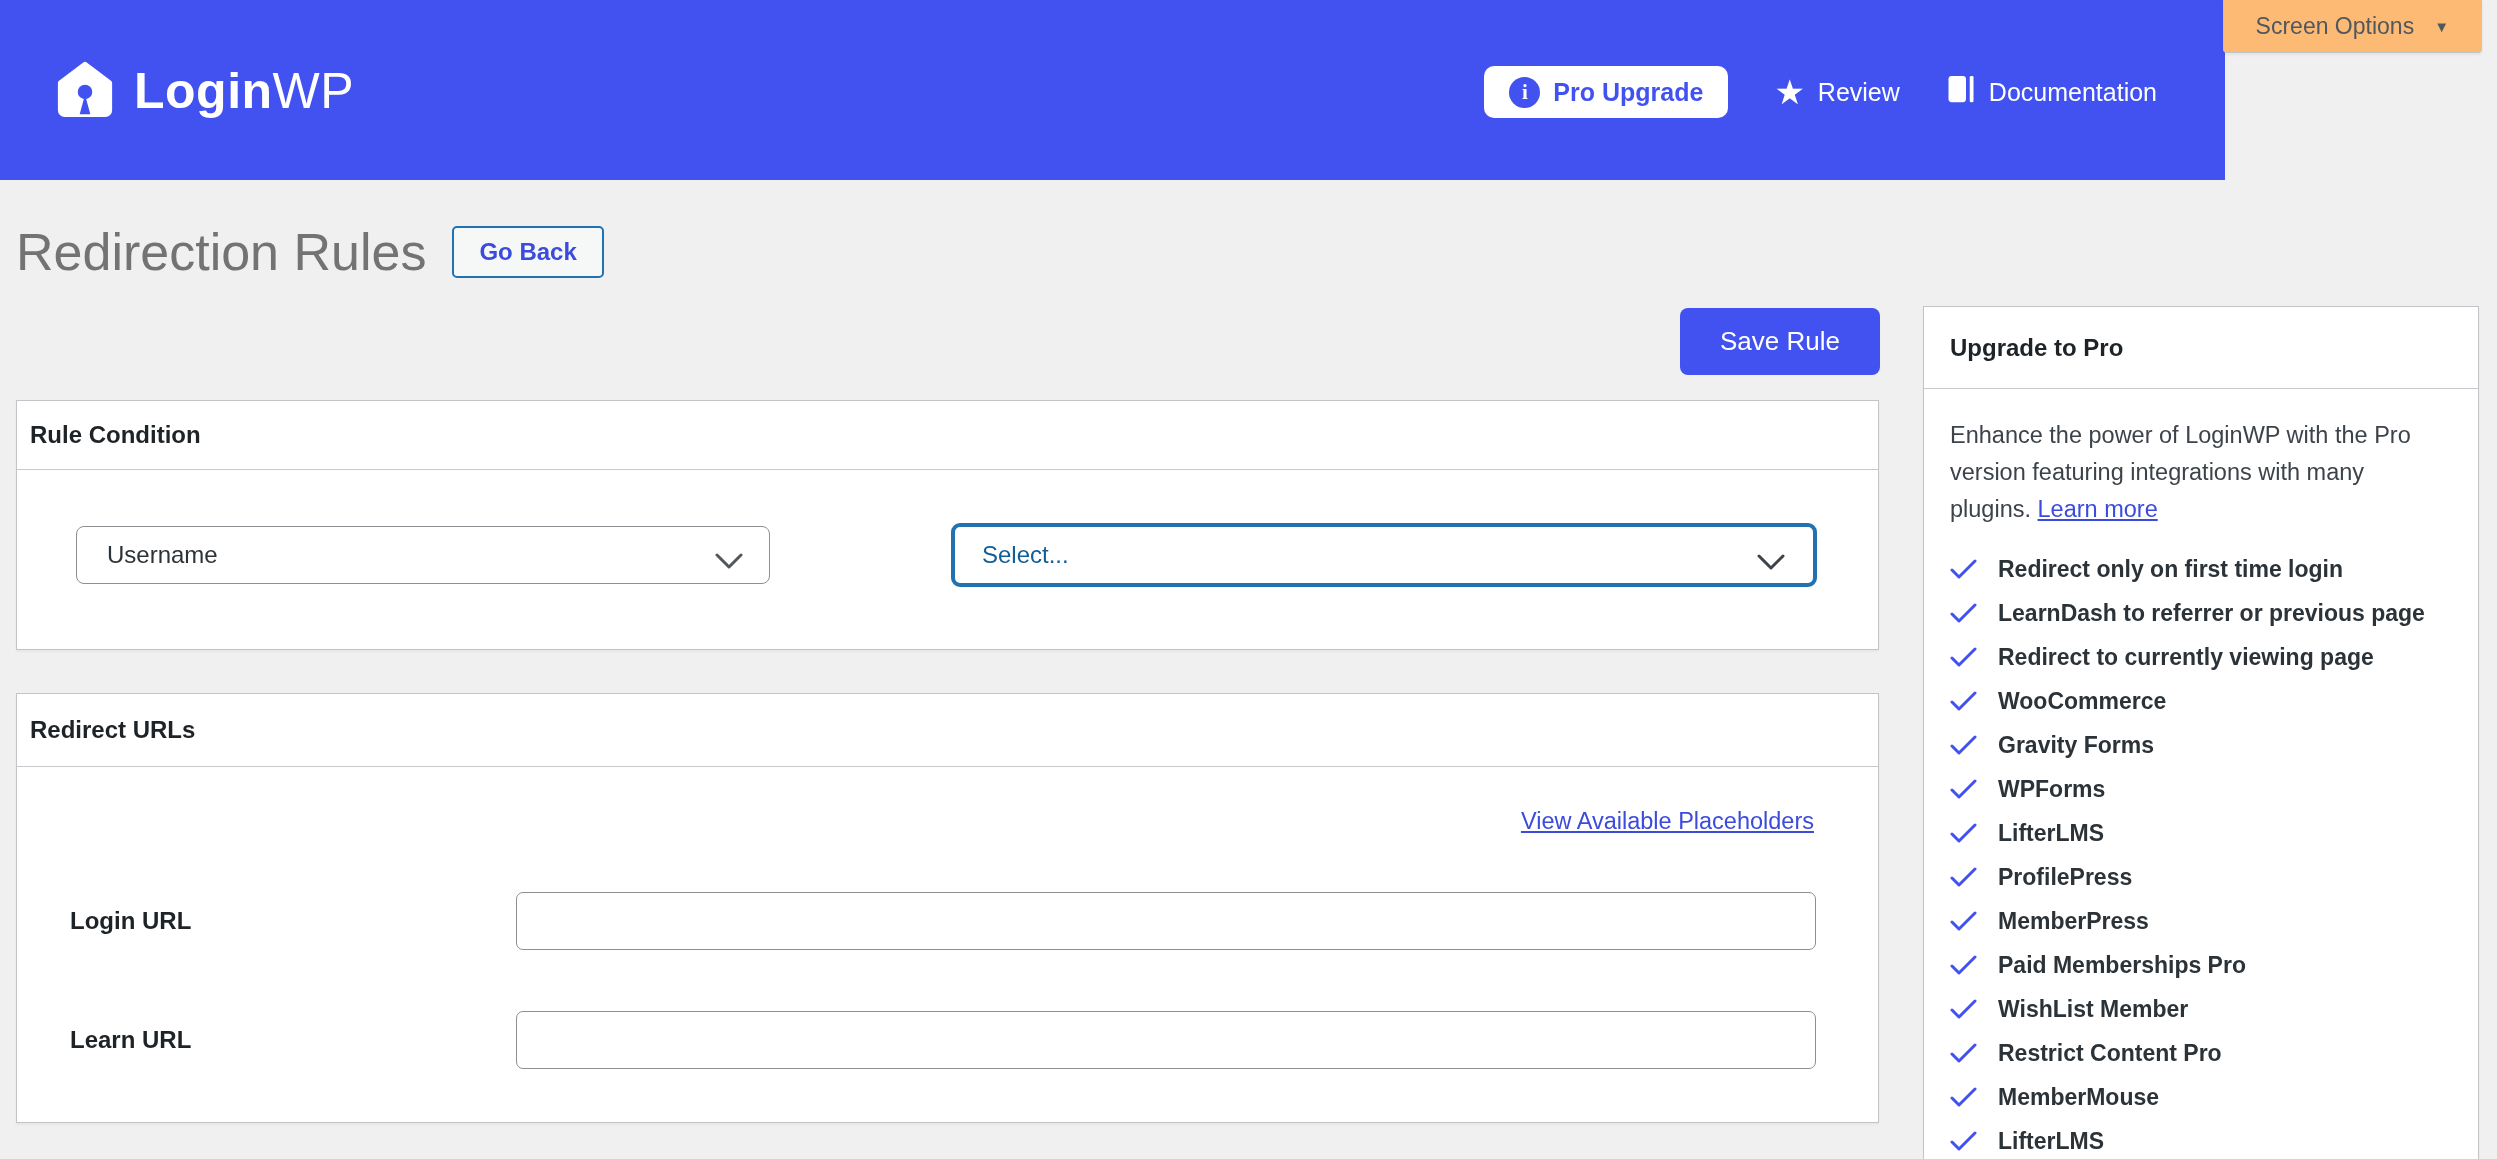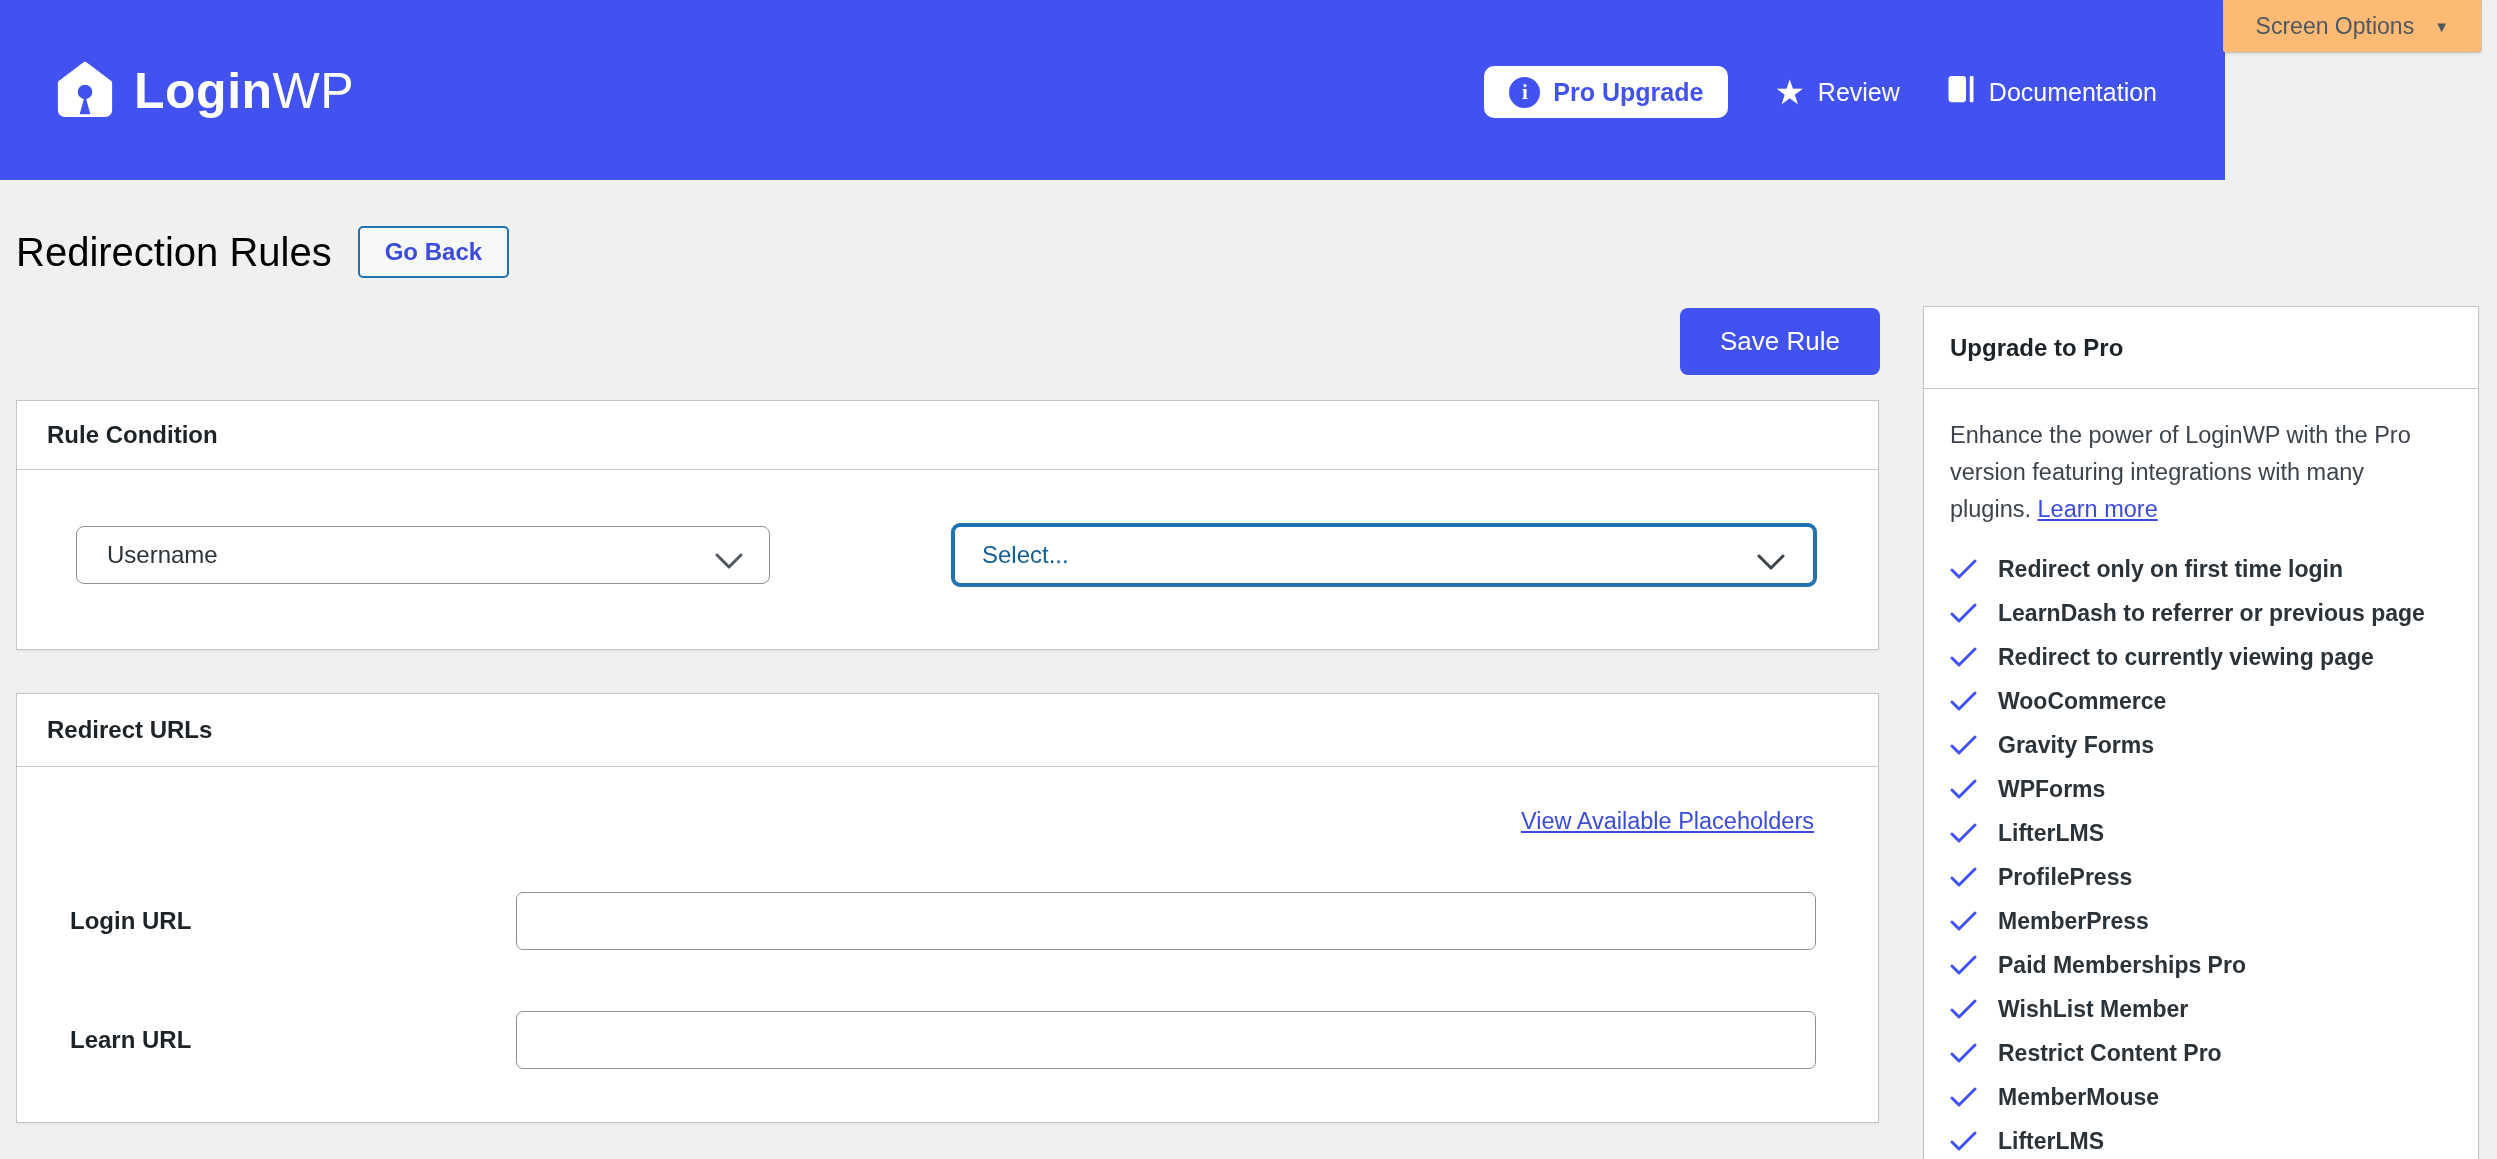--- a/index.html
+++ b/index.html
@@ -18,28 +18,28 @@
   .nav-pill { display:flex; align-items:center; gap:13px; height:52px; padding:0 25px; background:#fff; border-radius:10px; color:#4152f1; font-size:25px; font-weight:600; cursor:pointer; }
   .info-circle { width:31px; height:31px; border-radius:50%; background:#4152f1; color:#fff; display:flex; align-items:center; justify-content:center; font-size:21px; font-weight:700; font-family:"Liberation Serif", serif; }
   .nav-link { display:flex; align-items:center; gap:13px; color:#fff; font-size:25px; font-weight:500; cursor:pointer; }
   .star-glyph { font-size:34px; line-height:1; color:#fff; }
 
   .screen-options { position:absolute; right:15px; top:0; height:53px; padding:0 32px; background:#fdba74; border:1px solid #c3c4c7; border-top:none; border-radius:0 0 4px 4px; display:flex; align-items:center; gap:20px; color:#50575e; font-size:23px; cursor:pointer; box-shadow:0 2px 3px rgba(0,0,0,.06); }
   .screen-options .tri { font-size:15px; color:#50575e; }
 
   
   .title-row { position:absolute; left:16px; top:224px; height:56px; display:flex; align-items:center; gap:26px; }
-  h1.page-title { font-size:40px; font-weight:400; color:#000000;text-align:center; }
+  h1.page-title { font-size:52px; font-weight:400; color:#737373;text-align:center; }
   .go-back-btn { height:52px; padding:0 25px; background:#f6f7f7; border:2px solid #2271b1; border-radius:5px; color:#3b4bdb; font-size:24px; font-weight:700; display:flex; align-items:center; cursor:pointer; font-family:inherit; }
 
   .save-btn { position:absolute; right:617px; top:308px; height:67px; padding:0 40px; background:#4152f1; border:none; border-radius:8px; color:#fff; font-size:26px; font-weight:500; cursor:pointer; font-family:inherit; }
 
   
   .panel { position:absolute; background:#fff; border:1px solid #c3c4c7; box-shadow:0 2px 2px rgba(0,0,0,.04); }
-  .panel-head { display:flex; align-items:center; padding:0 30px; border-bottom:1px solid #c8c9cd; font-size:24px; font-weight:700; color:#1d2327; }
+  .panel-head { display:flex; align-items:center; padding:0 13px; border-bottom:1px solid #c8c9cd; font-size:24px; font-weight:700; color:#1d2327; }
 
   .panel-rule { left:16px; top:400px; width:1863px; height:250px; }
   .panel-rule .panel-head { height:69px; }
 
   .select-box { position:absolute; display:flex; align-items:center; background:#fff; cursor:pointer; }
   .select-basic { left:59px; top:125px; width:694px; height:58px; border:1px solid #8c8f94; border-radius:8px; padding:0 30px; font-size:24px; color:#2c3338; }
   .select-focused { left:934px; top:122px; width:866px; height:64px; border:4px solid #2271b1; border-radius:9px; padding:0 27px; font-size:24px; color:#135e96; }
   .chev { position:absolute; }
   .select-basic .chev { right:26px; top:21px; }
   .select-focused .chev { right:28px; top:22px; }

